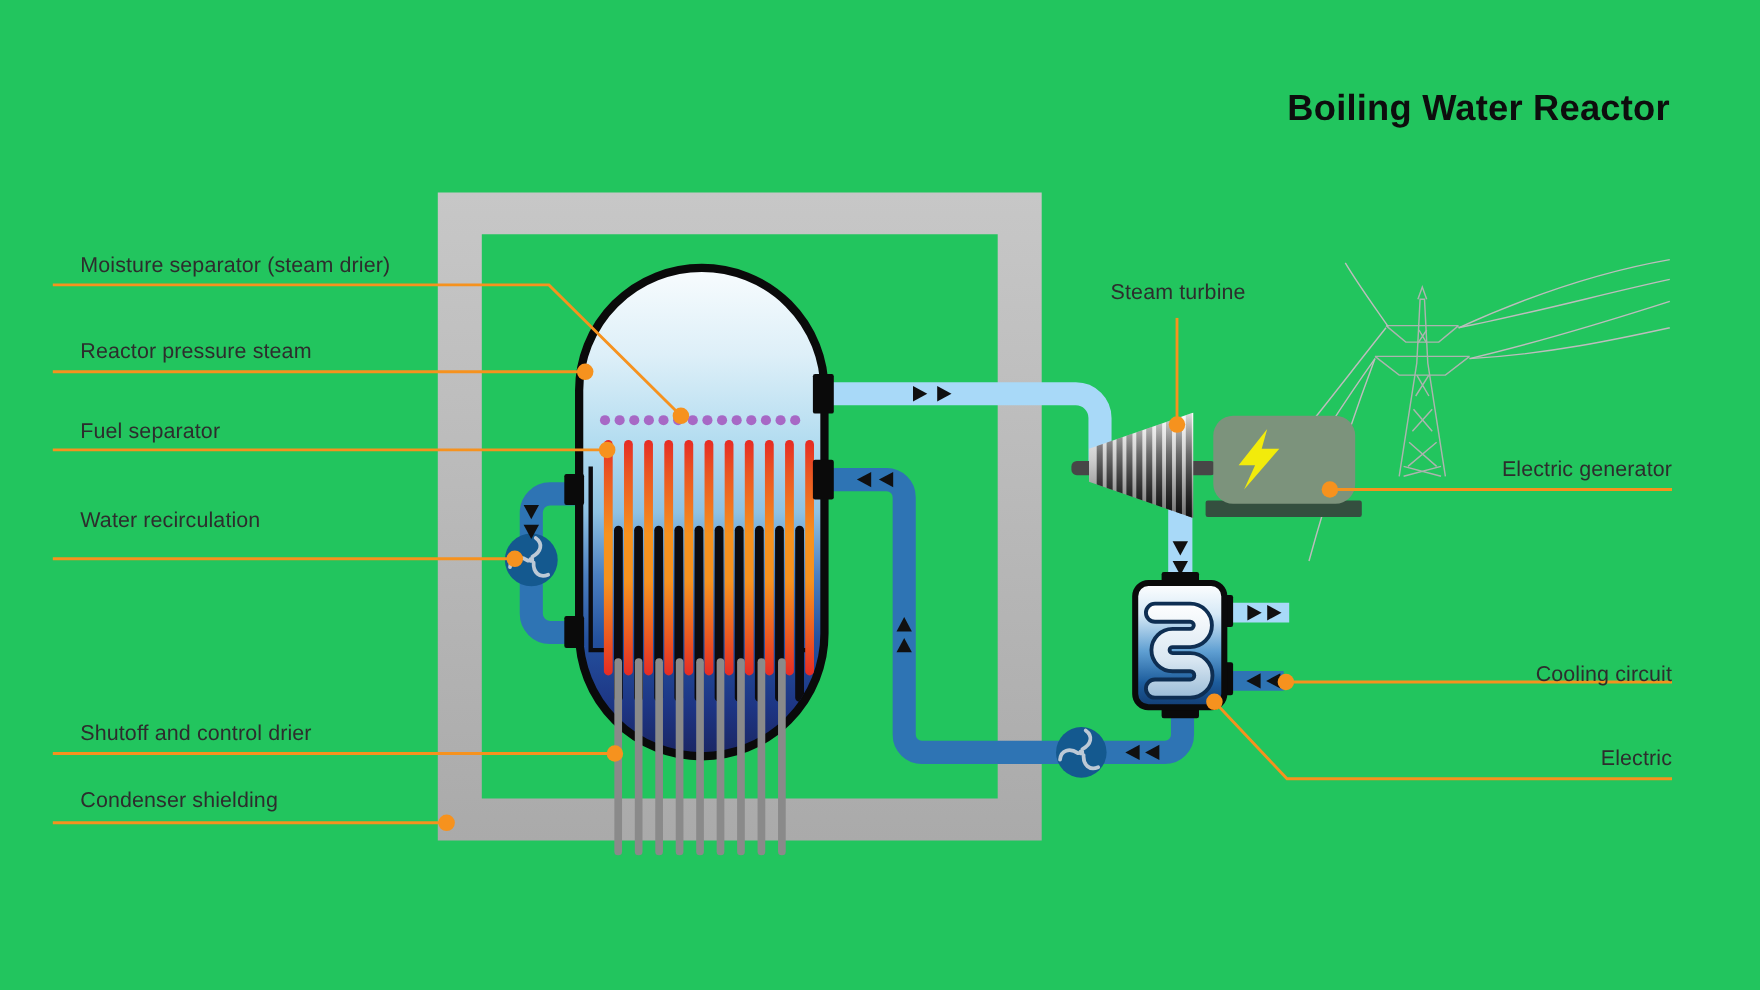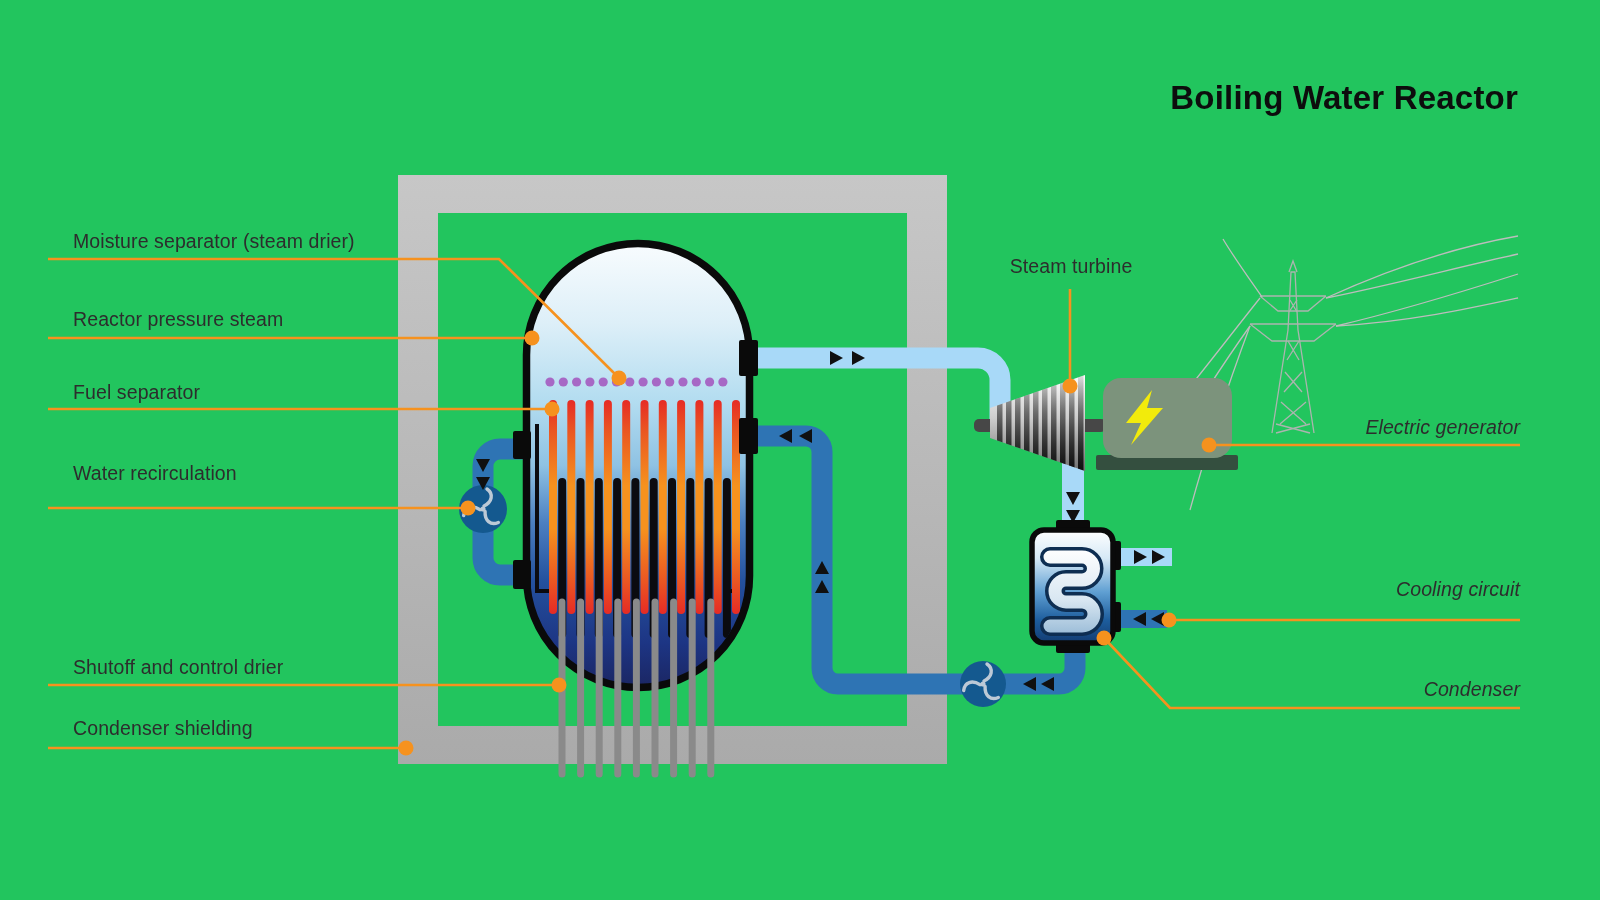--- a/index.html
+++ b/index.html
@@ -5,21 +5,21 @@
   html,body{margin:0;padding:0;background:#ffffff;}
   #stage{
     position:relative;width:1600px;height:900px;overflow:hidden;background:#22c55e;
     font-family:"Liberation Sans","DejaVu Sans",sans-serif;
   }
   #diagram-svg{position:absolute;left:0;top:0;}
   .lbl{
     position:absolute;font-size:19.5px;color:#2d2d2d;letter-spacing:.1px;white-space:nowrap;
   }
   .lbl.left{left:48px;margin-left:25px;}
-  .lbl.right{right:80px;text-align:left;font-style:italic;}
+  .lbl.right{right:80px;text-align:left;}
   .lbl.centered{transform:translateX(-50%);text-align:right;}
   #main-title{
     position:absolute;top:74px;right:82px;text-align:right;color:#0d0d0d;
     font-size:33px;font-weight:bold;line-height:47px;letter-spacing:.2px;
   }
 </style>
 </head>
 <body>
 
 <div id="stage">
@@ -293,16 +293,16 @@
 
 <div class="lbl left" style="top:230px">Moisture separator (steam drier)</div>
 <div class="lbl left" style="top:308px">Reactor pressure steam</div>
 <div class="lbl left" style="top:381px">Fuel separator</div>
 <div class="lbl left" style="top:462px">Water recirculation</div>
 <div class="lbl left" style="top:656px">Shutoff and control drier</div>
 <div class="lbl left" style="top:717px">Condenser shielding</div>
 
 <div class="lbl centered" style="left:1071px;top:255px">Steam turbine</div>
 <div class="lbl right" style="top:416px">Electric generator</div>
-<div class="lbl right" style="top:578px">Cooling circuit</div>
-<div class="lbl right" style="top:678px">Condenser</div>
+<div class="lbl right" style="top:602px">Cooling circuit</div>
+<div class="lbl right" style="top:678px">Electric</div>
 
 </div>
 
 </body></html>

